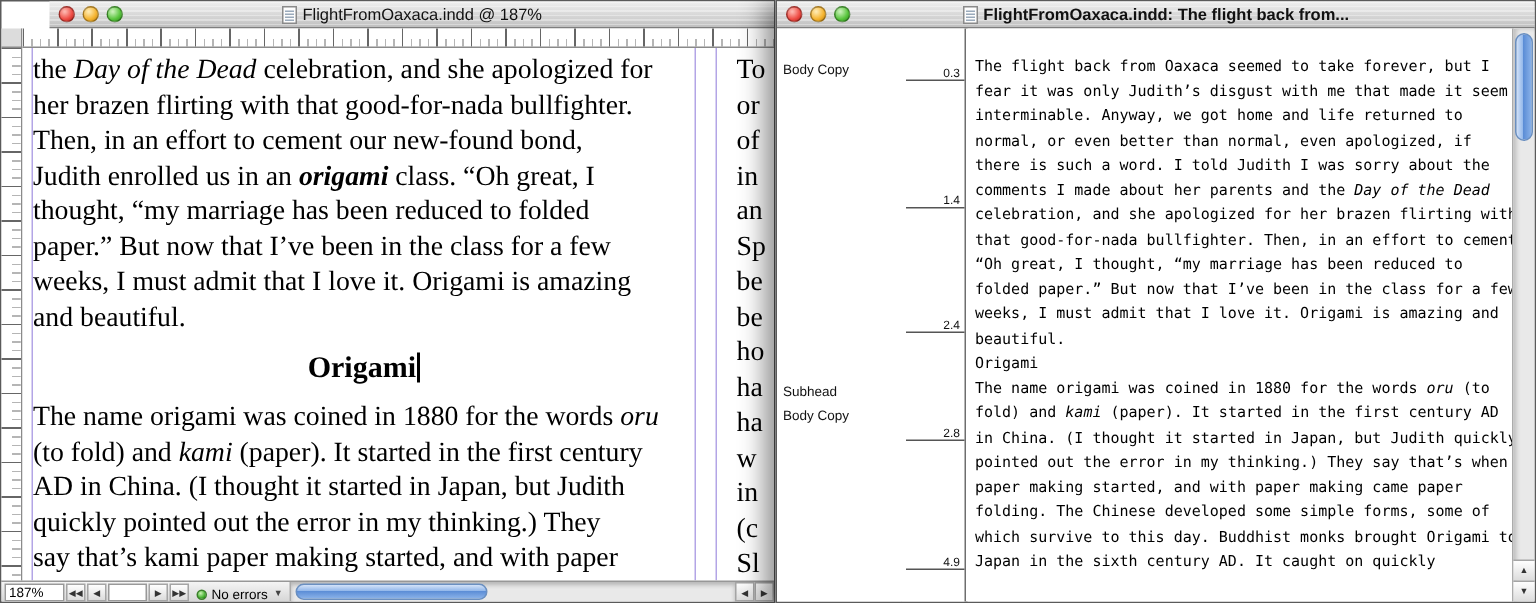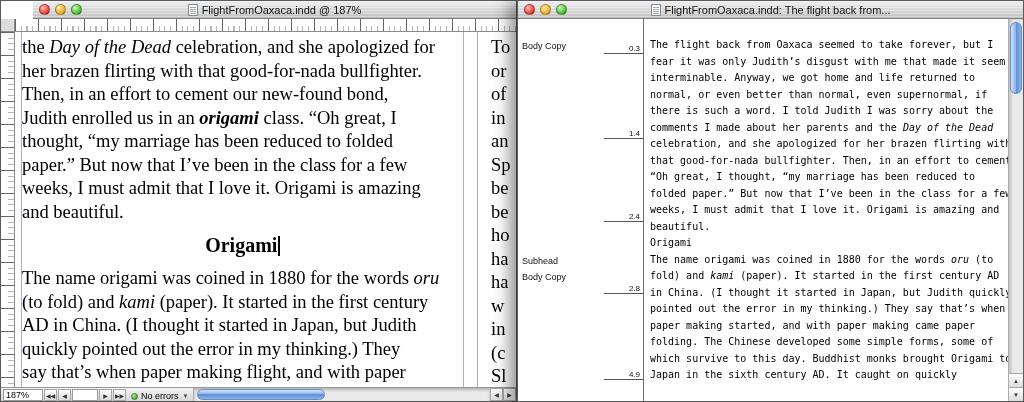--- a/index.html
+++ b/index.html
@@ -12,21 +12,21 @@
   .titlebar{position:relative;height:18px;
     background:repeating-linear-gradient(180deg,rgba(255,255,255,.35) 0 1px,rgba(255,255,255,0) 1px 3px),
                linear-gradient(#efefef,#d2d2d2 65%,#bfbfbf);
     border-bottom:1px solid #7f7f7f;box-sizing:border-box;}
   .lights{position:absolute;left:6px;top:3px;display:flex;gap:5px;}
   .light{width:11px;height:11px;border-radius:50%;box-sizing:border-box;border:1px solid rgba(0,0,0,.3);}
   .light.red{background:radial-gradient(circle at 35% 30%,#ffc0b8,#ee4b43 60%,#a81f18);}
   .light.yellow{background:radial-gradient(circle at 35% 30%,#ffeebb,#f5b32e 60%,#b67c14);}
   .light.green{background:radial-gradient(circle at 35% 30%,#d2f4c2,#57c43b 60%,#2c851c);}
   .title-wrap{height:100%;display:flex;align-items:center;justify-content:center;gap:4px;font-size:11px;color:#111;}
-  #win-right .title-wrap{font-weight:normal;}
+  #win-right .title-wrap{font-weight:bold;}
   .doc-icon{width:10px;height:12px;background:#fdfdfd;border:1px solid #8a8a8a;position:relative;box-sizing:border-box;flex:0 0 auto;}
   .doc-icon::after{content:"";position:absolute;left:1px;top:2px;width:6px;height:1px;background:#9aaabb;
      box-shadow:0 2px 0 #9aaabb,0 4px 0 #9aaabb,0 6px 0 #9aaabb;}
 
   
   #ruler-corner{position:absolute;left:0;top:18px;width:14px;height:13px;background:#dcdcdc;
      border-right:1px solid #8a8a8a;border-bottom:1px solid #8a8a8a;box-sizing:border-box;}
   #h-ruler{position:absolute;left:14px;top:18px;right:0;height:13px;background-color:#fff;
      border-bottom:1px solid #8a8a8a;box-sizing:border-box;
      background-image:repeating-linear-gradient(to right,#666 0 1px,transparent 1px 23px),
@@ -122,21 +122,21 @@
           <div class="layout-line"><span>and beautiful.</span></div>
         </div>
       <div class="layout-heading">
         <span>Origami</span><span class="caret"></span>
       </div>
       <div>
           <div class="layout-line"><span>The name origami was coined in 1880 for the words </span><span class="it">oru</span></div>
           <div class="layout-line"><span>(to fold) and </span><span class="it">kami</span><span> (paper). It started in the first century</span></div>
           <div class="layout-line"><span>AD in China. (I thought it started in Japan, but Judith</span></div>
           <div class="layout-line"><span>quickly pointed out the error in my thinking.) They</span></div>
-          <div class="layout-line"><span>say that’s when paper making flight, and with paper</span></div>
+          <div class="layout-line"><span>say that’s kami paper making started, and with paper</span></div>
           <div class="layout-line"><span>making came paper folding. The Chinese developed</span></div>
         </div>
     </div>
 
     <div class="col2">
         <div class="layout-line">To</div>
         <div class="layout-line">or</div>
         <div class="layout-line">of</div>
         <div class="layout-line">in</div>
         <div class="layout-line">an</div>
@@ -202,21 +202,21 @@
       <div class="depth-line" style="top: 202px;"></div>
       <div class="depth-num" style="top: 265px;">2.8</div>
       <div class="depth-line" style="top: 274px;"></div>
       <div class="depth-num" style="top: 351px;">4.9</div>
       <div class="depth-line" style="top: 360px;"></div>
     </div>
   <div class="story">
       <div class="story-line"><span>The flight back from Oaxaca seemed to take forever, but I</span></div>
       <div class="story-line"><span>fear it was only Judith’s disgust with me that made it seem</span></div>
       <div class="story-line"><span>interminable. Anyway, we got home and life returned to</span></div>
-      <div class="story-line"><span>normal, or even better than normal, even supernormal, if</span></div>
+      <div class="story-line"><span>normal, or even better than normal, even apologized, if</span></div>
       <div class="story-line"><span>there is such a word. I told Judith I was sorry about the</span></div>
       <div class="story-line"><span>comments I made about her parents and the </span><span class="it">Day of the Dead</span></div>
       <div class="story-line"><span>celebration, and she apologized for her brazen flirting with</span></div>
       <div class="story-line"><span>that good-for-nada bullfighter. Then, in an effort to cement</span></div>
       <div class="story-line"><span>“Oh great, I thought, “my marriage has been reduced to</span></div>
       <div class="story-line"><span>folded paper.” But now that I’ve been in the class for a few</span></div>
       <div class="story-line"><span>weeks, I must admit that I love it. Origami is amazing and</span></div>
       <div class="story-line"><span>beautiful.</span></div>
       <div class="story-line"><span>Origami</span></div>
       <div class="story-line"><span>The name origami was coined in 1880 for the words </span><span class="it">oru</span><span> (to</span></div>

